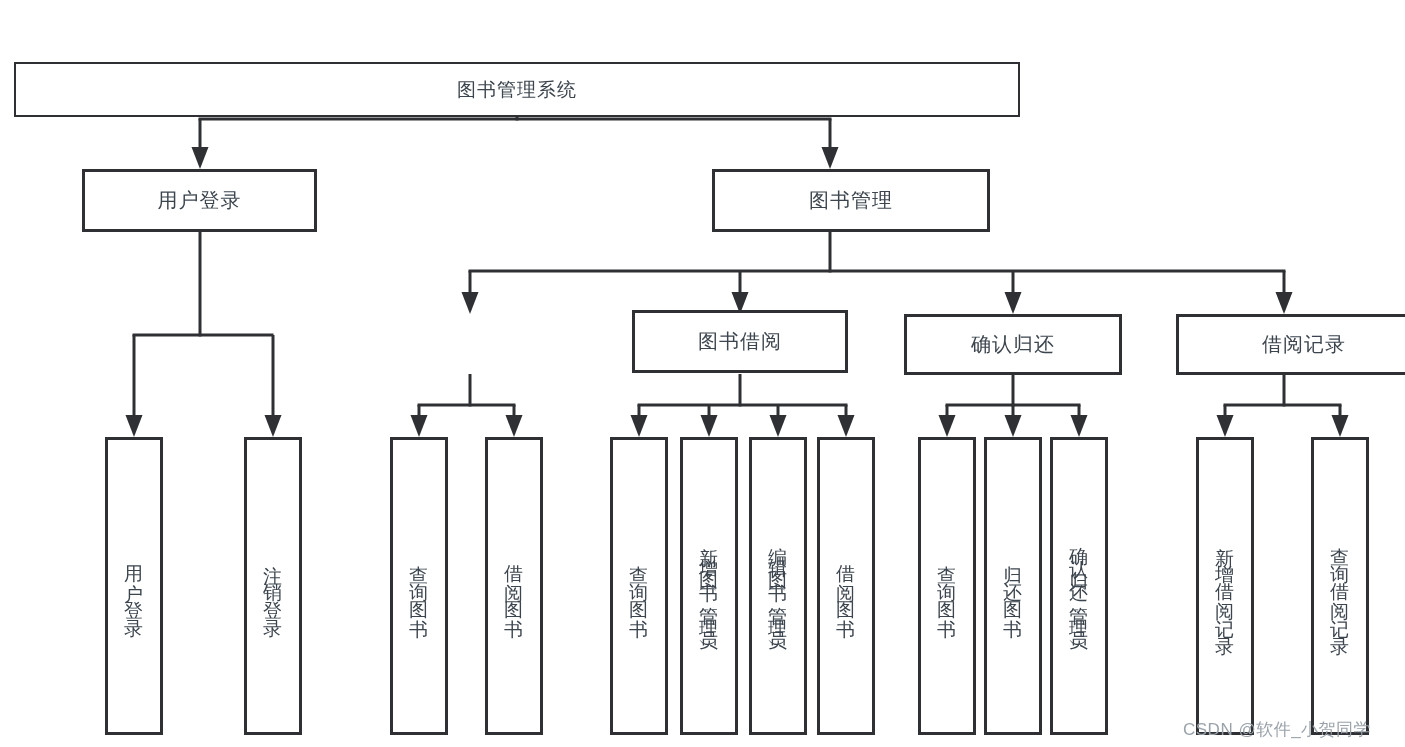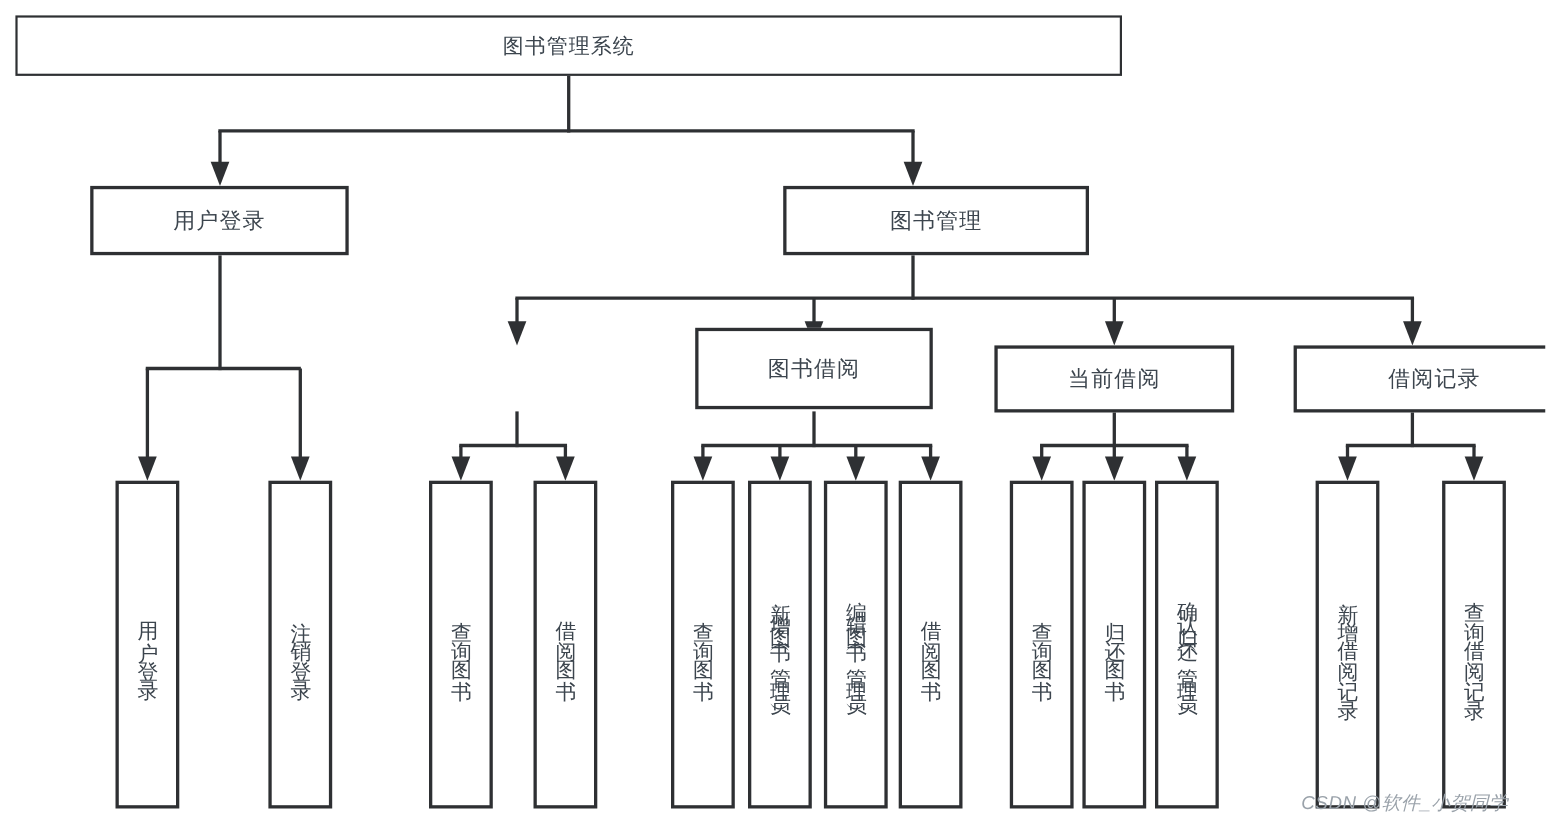--- a/index.html
+++ b/index.html
@@ -25,21 +25,21 @@
   .node {
     position: absolute;
     box-sizing: border-box;
     background: #ffffff;
     border: 3px solid #2e3033;
     display: flex;
     align-items: center;
     justify-content: center;
     color: #3c454e;
   }
-  .node.root { border-width: 2px; }
+  .node.root { border-width: 2px; margin-top: 48px; }
   .hlabel {
     font-size: 20px;
     letter-spacing: 1px;
     white-space: nowrap;
   }
   .root .hlabel { font-size: 19px; }
   .vlabel {
     writing-mode: vertical-rl;
     text-orientation: mixed;
     font-size: 19px;
@@ -49,21 +49,20 @@
   .ls-wide  { letter-spacing: 18px; }
   .ls-tight { letter-spacing: 12px; }
   .watermark {
     position: absolute;
     left: 1183px;
     top: 718px;
     font-size: 17px;
     color: #9aa2aa;
     white-space: nowrap;
     letter-spacing: 0.5px;
-    font-style: italic;
   }
 </style>
 </head>
 <body>
 
 <div class="canvas">
 
   <svg class="connectors" width="1405" height="747" viewBox="0 0 1405 747" xmlns="http://www.w3.org/2000/svg">
     <g stroke="#2e3033" stroke-width="3" fill="none">
 
@@ -136,25 +135,25 @@
     <span class="hlabel">图书管理系统</span>
   </div>
 
   <div class="node" style="left:82px;top:169px;width:235px;height:63px">
     <span class="hlabel">用户登录</span>
   </div>
   <div class="node" style="left:712px;top:169px;width:278px;height:63px">
     <span class="hlabel">图书管理</span>
   </div>
 
-  <div class="node" style="left:632px;top:298px;width:216px;height:74px">
+  <div class="node" style="left:632px;top:310px;width:216px;height:63px">
     <span class="hlabel">图书借阅</span>
   </div>
   <div class="node" style="left:904px;top:314px;width:218px;height:61px">
-    <span class="hlabel">当前借阅</span>
+    <span class="hlabel">确认归还</span>
   </div>
   <div class="node" style="left:1176px;top:314px;width:256px;height:61px">
     <span class="hlabel">借阅记录</span>
   </div>
 
   <div class="node" style="left:105px;top:437px;width:58px;height:298px">
     <span class="vlabel ls-wide">用户登录</span>
   </div>
   <div class="node" style="left:244px;top:437px;width:58px;height:298px">
     <span class="vlabel ls-wide">注销登录</span>

